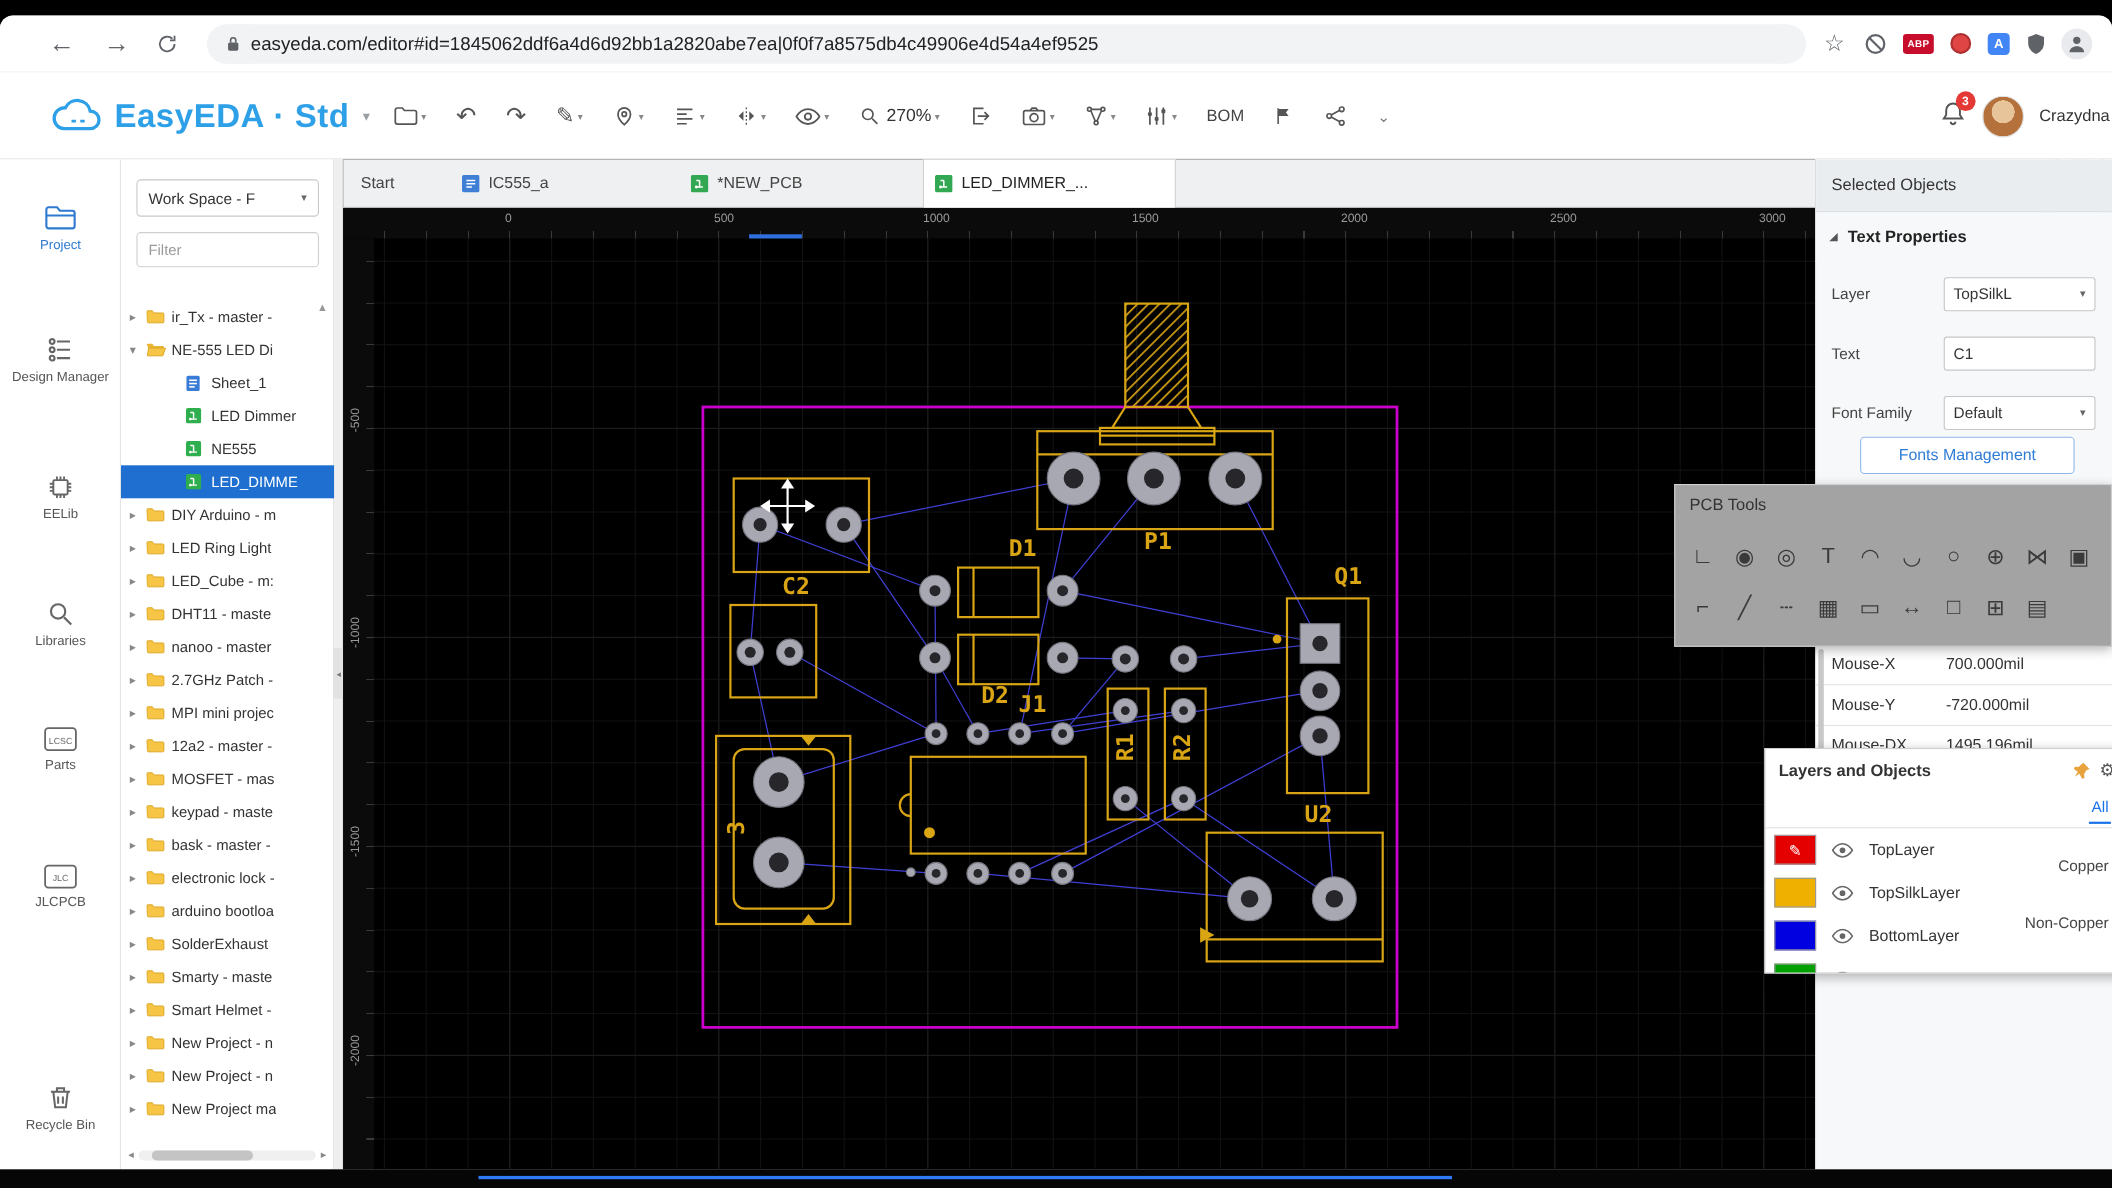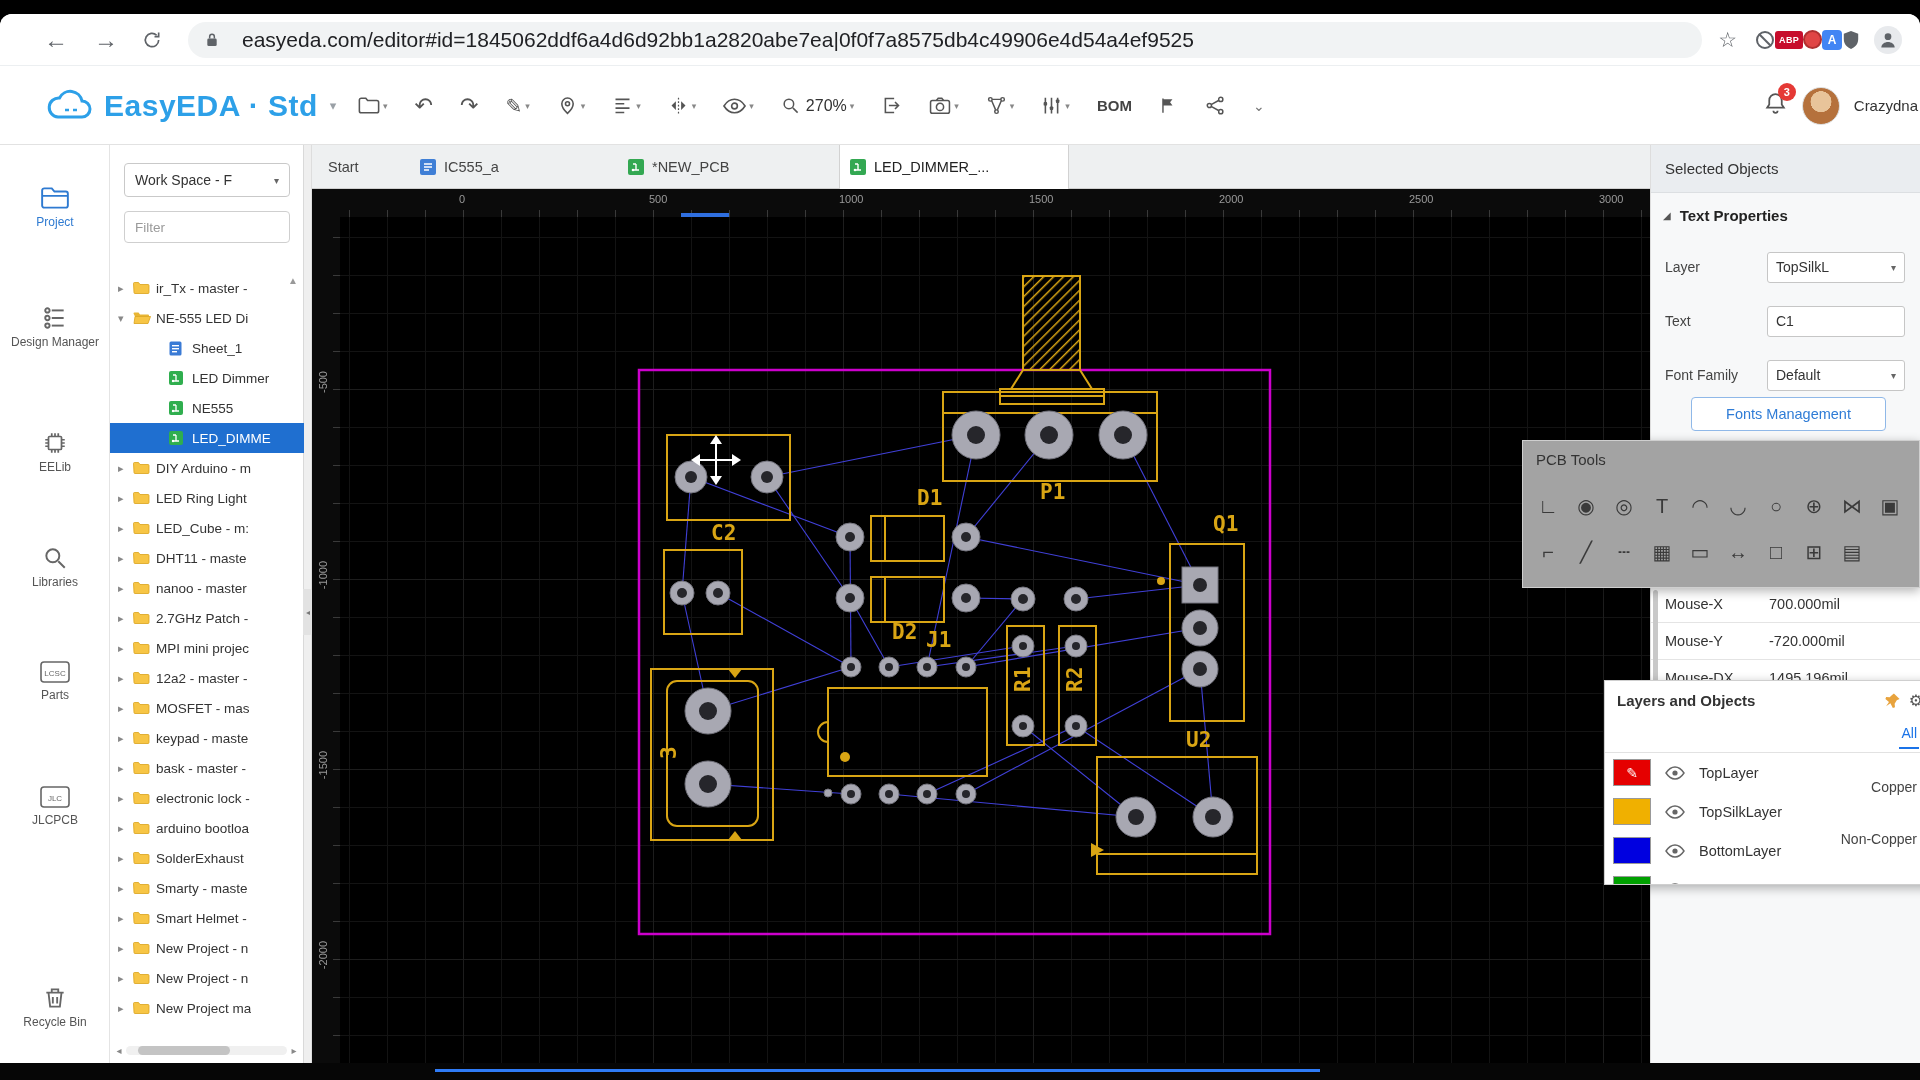--- a/index.html
+++ b/index.html
@@ -7,38 +7,38 @@
 body{font-family:"Liberation Sans",sans-serif;position:relative;}
 
 .browser-window{position:absolute;left:0;top:14px;width:1920px;height:1066px;background:#fff;border-radius:12px 12px 0 0;overflow:hidden;}
 
 
 .browser-bar{position:absolute;left:0;top:0;width:1920px;height:52px;background:#fff;display:flex;align-items:center;border-bottom:1px solid #eceff1;}
 .nav-ico{font-size:24px;color:#5f6368;margin-left:26px;cursor:pointer;line-height:1;}
 .nav-ico:first-child{margin-left:44px;}
 .reload-wrap{margin-left:24px;display:flex;align-items:center;}
 .url-pill{flex:1;margin-left:26px;height:36px;border-radius:18px;background:#f1f3f4;display:flex;align-items:center;padding:0 18px;min-width:0;}
-.url-text{margin-left:24px;font-size:21px;color:#202124;white-space:nowrap;overflow:hidden;}
+.url-text{margin-left:10px;font-size:17px;color:#202124;white-space:nowrap;overflow:hidden;}
 .star{font-size:21px;color:#5f6368;margin:0 18px 0 16px;}
-.ext-row{display:flex;align-items:center;margin-right:14px;}
+.ext-row{display:flex;align-items:center;gap:15px;margin-right:14px;}
 .abp-badge{background:#c70d2c;color:#fff;font-size:9px;font-weight:bold;padding:4px 4px;border-radius:3px;letter-spacing:.3px;}
 .red-ext{width:19px;height:19px;border-radius:50%;background:#e04545;border:2px solid #b03030;}
 .translate-ext{width:20px;height:20px;border-radius:4px;background:#4285f4;color:#fff;font-size:12px;font-weight:bold;display:flex;align-items:center;justify-content:center;}
 .browser-avatar{width:28px;height:28px;border-radius:50%;background:#e8eaed;display:flex;align-items:center;justify-content:center;margin-right:18px;}
 
 
 .app-header{position:absolute;left:0;top:52px;width:1920px;height:79px;background:#fff;border-bottom:1px solid #e2e2e2;}
 .logo-wrap{position:absolute;left:46px;top:0;height:79px;display:flex;align-items:center;gap:10px;}
 .logo-text{font-size:30px;font-weight:bold;color:#2da0e8;letter-spacing:.5px;}
 .logo-caret{color:#9aa0a6;font-size:13px;margin-left:2px;}
 .app-toolbar{position:absolute;left:358px;top:0;height:79px;display:flex;align-items:center;gap:27px;}
 .tb-btn{display:flex;align-items:center;gap:3px;cursor:pointer;color:#555;}
 .tb-caret{font-size:9px;color:#888;}
 .zoom-text{font-size:16px;color:#333;margin-left:3px;}
-.bom-text{font-size:15px;color:#444;font-weight:bold;}
+.bom-text{font-size:15px;color:#444;font-weight:normal;}
 .header-right{position:absolute;right:0;top:0;height:79px;display:flex;align-items:center;gap:14px;padding-right:2px;}
 .bell-wrap{position:relative;}
 .notif-badge{position:absolute;top:-8px;right:-8px;background:#e53935;color:#fff;font-size:11px;min-width:18px;height:18px;border-radius:9px;display:flex;align-items:center;justify-content:center;font-weight:bold;}
 .app-avatar{width:38px;height:38px;border-radius:50%;background:radial-gradient(circle at 50% 38%,#e8c49a 0 36%,#b5713c 37% 100%);border:1px solid #ddd;}
 .username{font-size:15px;color:#333;white-space:nowrap;}
 
 
 .rail{position:absolute;left:0;top:131px;width:110px;height:918px;background:#fff;border-right:1px solid #e4e4e4;text-decoration:underline;}
 .rail-item{position:absolute;left:0;width:110px;display:flex;flex-direction:column;align-items:center;gap:4px;cursor:pointer;}
 .rail-label{font-size:12px;color:#555;text-align:center;line-height:1.25;padding:0 6px;}

